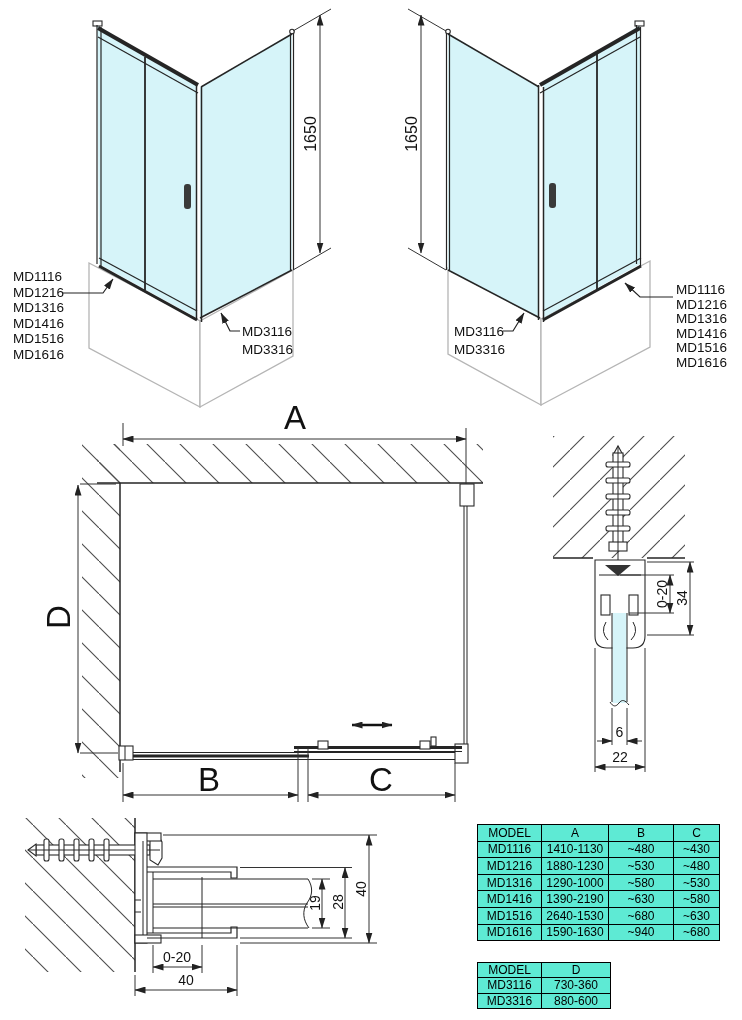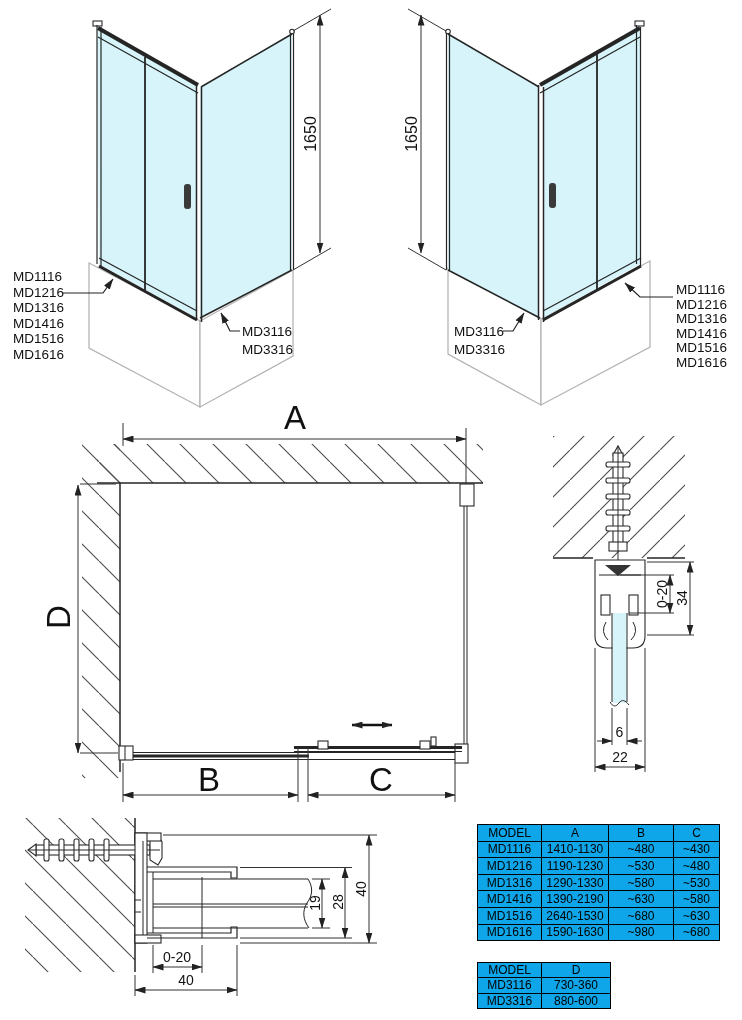--- a/index.html
+++ b/index.html
@@ -12,21 +12,21 @@
   .t14{font-family:"Liberation Sans",sans-serif;font-size:14px;}
   .t33{font-family:"Liberation Sans",sans-serif;font-size:33px;}
   .glass{fill:#d6f4f9;}
   .fr{stroke:#252525;fill:none;}
   .dim{stroke:#333;stroke-width:1;fill:none;}
   .dima{stroke:#333;stroke-width:1;fill:none;marker-start:url(#ah);marker-end:url(#ah);}
   .dime{stroke:#333;stroke-width:1;fill:none;marker-end:url(#ah);}
   .lead{stroke:#222;stroke-width:1.2;fill:none;marker-end:url(#ah);}
   .tray{stroke:#b5b5b5;stroke-width:1.3;fill:#fff;}
   .wht{fill:#fff;stroke:#2a2a2a;stroke-width:1.1;}
-  table.tbl{position:absolute;border-collapse:collapse;table-layout:fixed;background:#0ea5e9;}
+  table.tbl{position:absolute;border-collapse:collapse;table-layout:fixed;background:#5eead4;}
   table.tbl th,table.tbl td{border:1.6px solid #000;font:12px "Liberation Sans",sans-serif;
       font-weight:normal;text-align:center;vertical-align:middle;padding:0;overflow:hidden;white-space:nowrap;}
   #tbl-main{left:477px;top:824px;width:242px;}
   #tbl-main tr{height:16.6px;}
   #tbl-side{left:477px;top:962px;width:133px;}
   #tbl-side tr{height:15.3px;}
 </style>
 </head>
 <body>
 
@@ -316,46 +316,46 @@
     <th>C</th>
   </tr>
   <tr>
     <td>MD1116</td>
     <td>1410-1130</td>
     <td>~480</td>
     <td>~430</td>
   </tr>
   <tr>
     <td>MD1216</td>
-    <td>1190-1230</td>
+    <td>1880-1230</td>
     <td>~530</td>
     <td>~480</td>
   </tr>
   <tr>
     <td>MD1316</td>
-    <td>1290-1330</td>
+    <td>1290-1000</td>
     <td>~580</td>
     <td>~530</td>
   </tr>
   <tr>
     <td>MD1416</td>
     <td>1390-2190</td>
     <td>~630</td>
     <td>~580</td>
   </tr>
   <tr>
     <td>MD1516</td>
     <td>2640-1530</td>
     <td>~680</td>
     <td>~630</td>
   </tr>
   <tr>
     <td>MD1616</td>
     <td>1590-1630</td>
-    <td>~980</td>
+    <td>~940</td>
     <td>~680</td>
   </tr>
 </tbody>
     </table>
 
 <table class="tbl" id="tbl-side">
   <colgroup>
         <col style="width:64px">
         <col style="width:69px">
       </colgroup>

